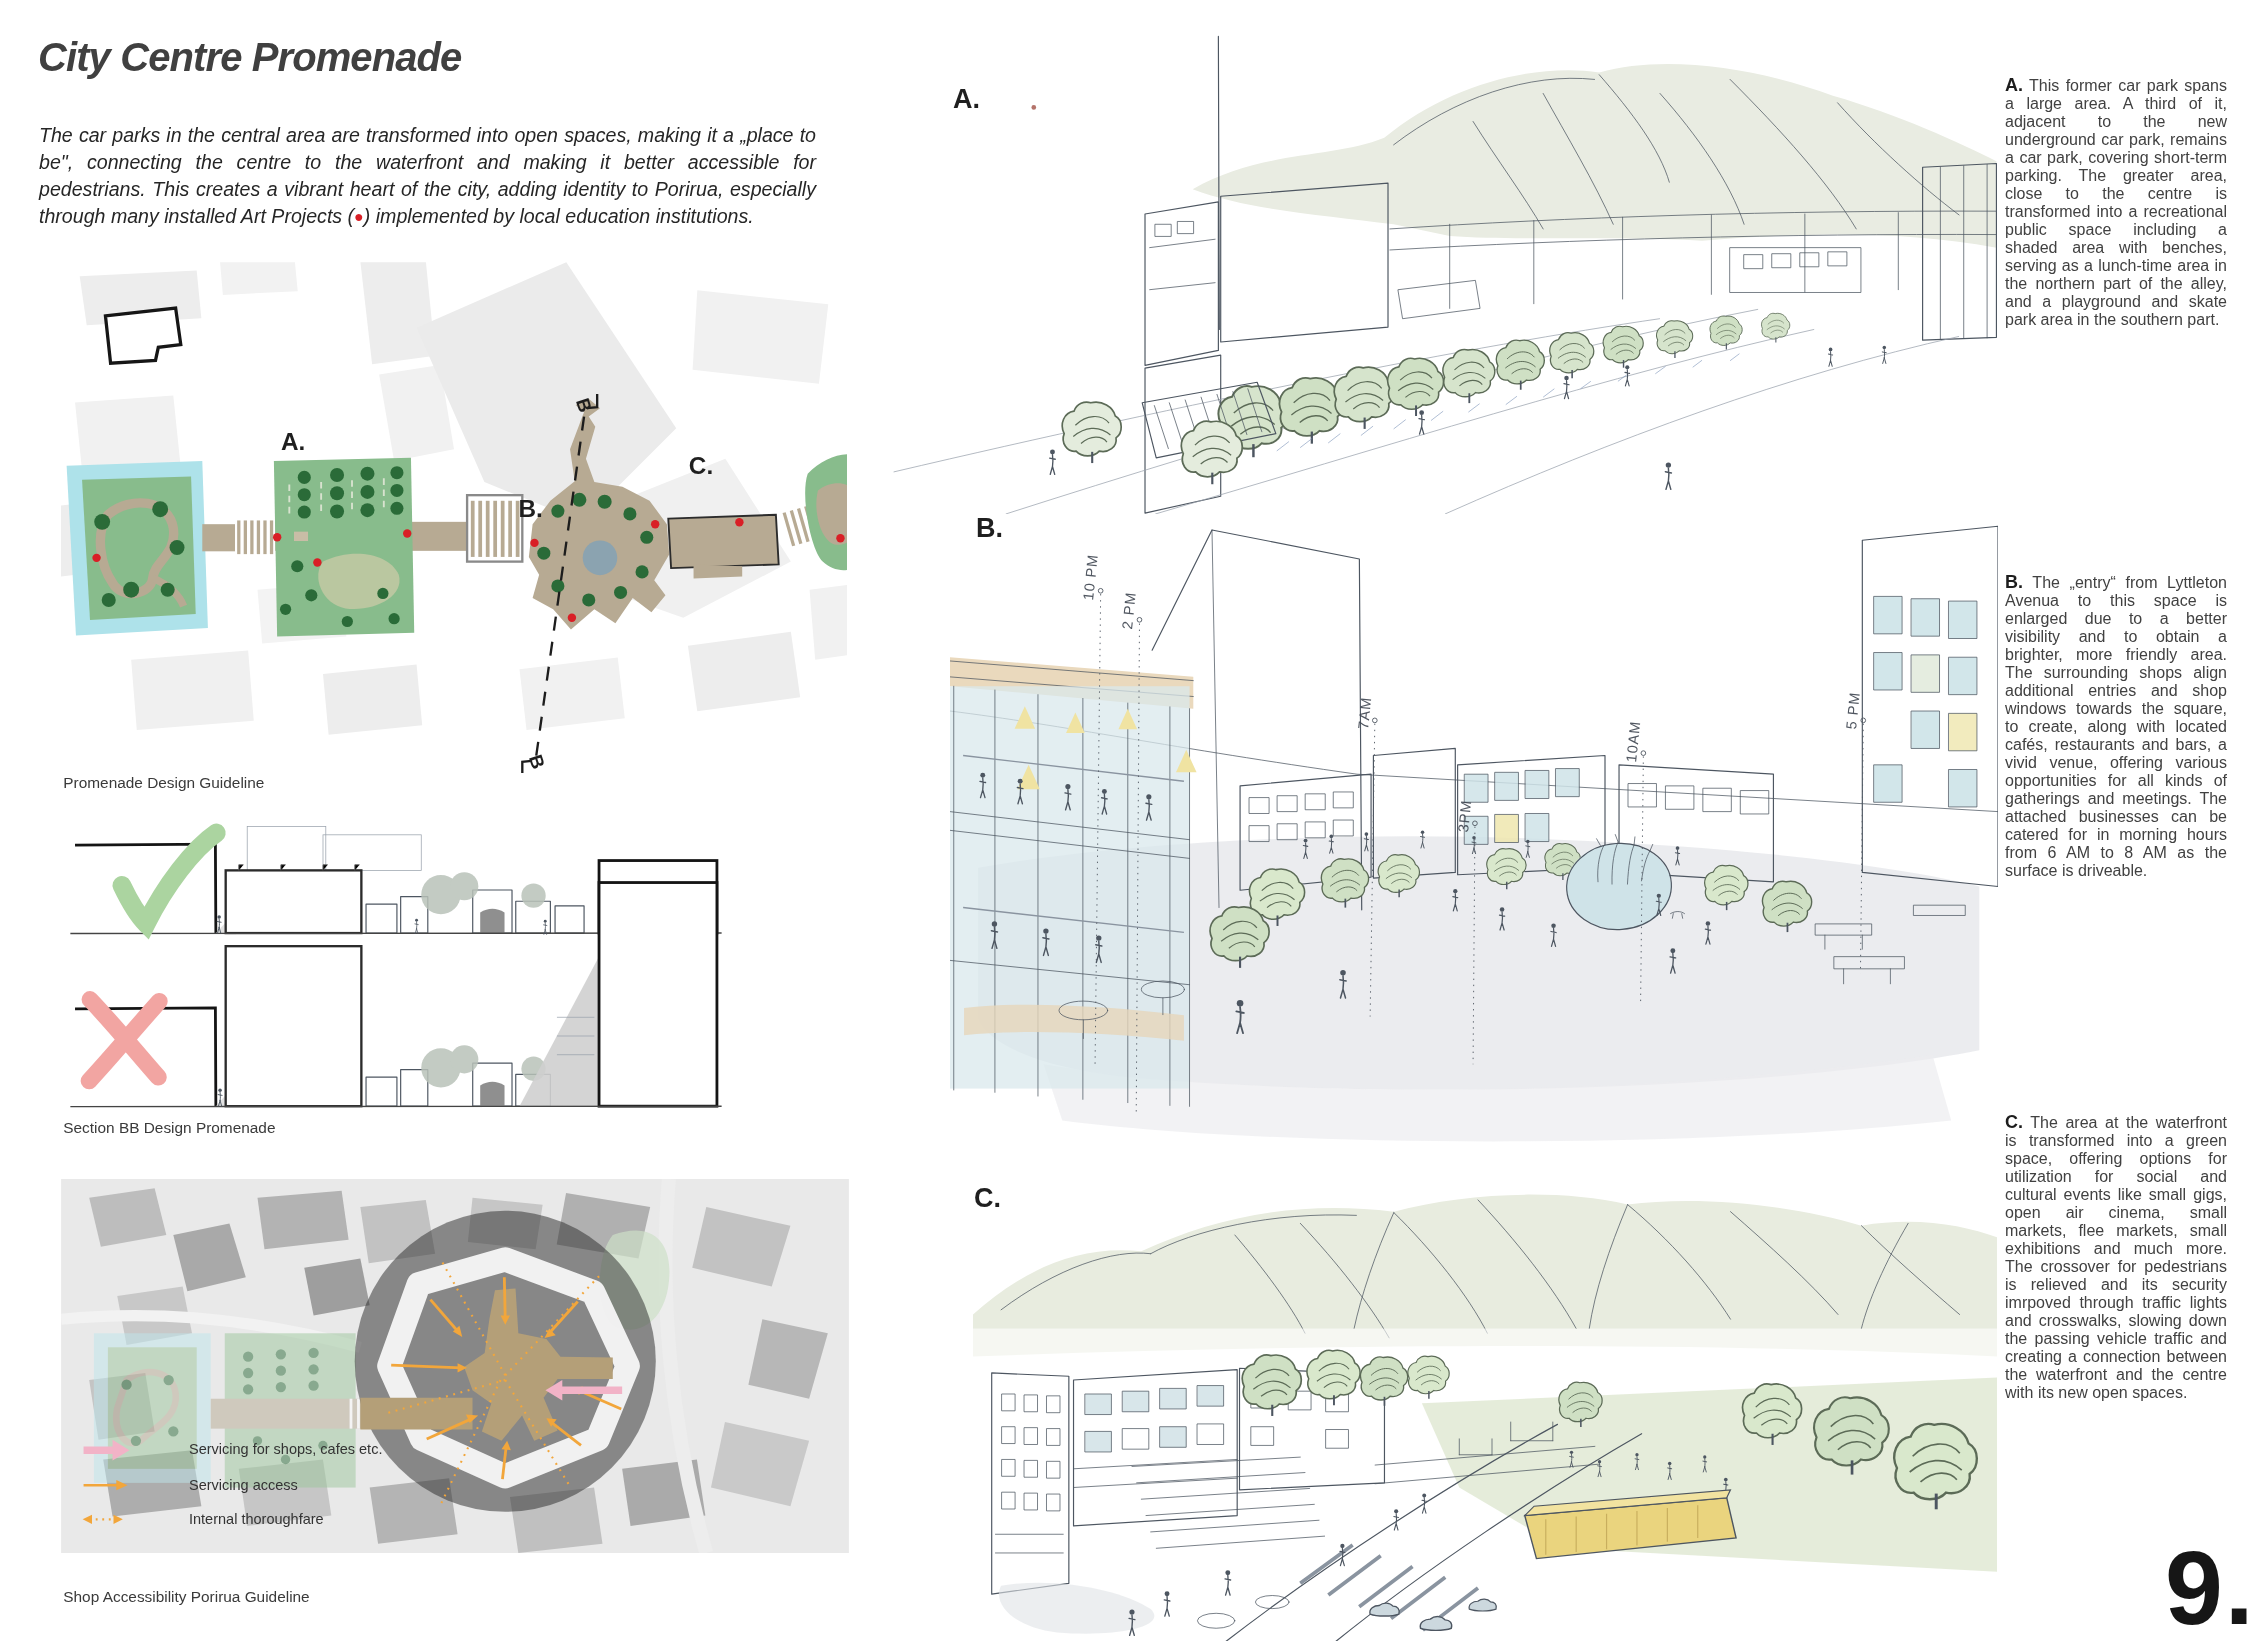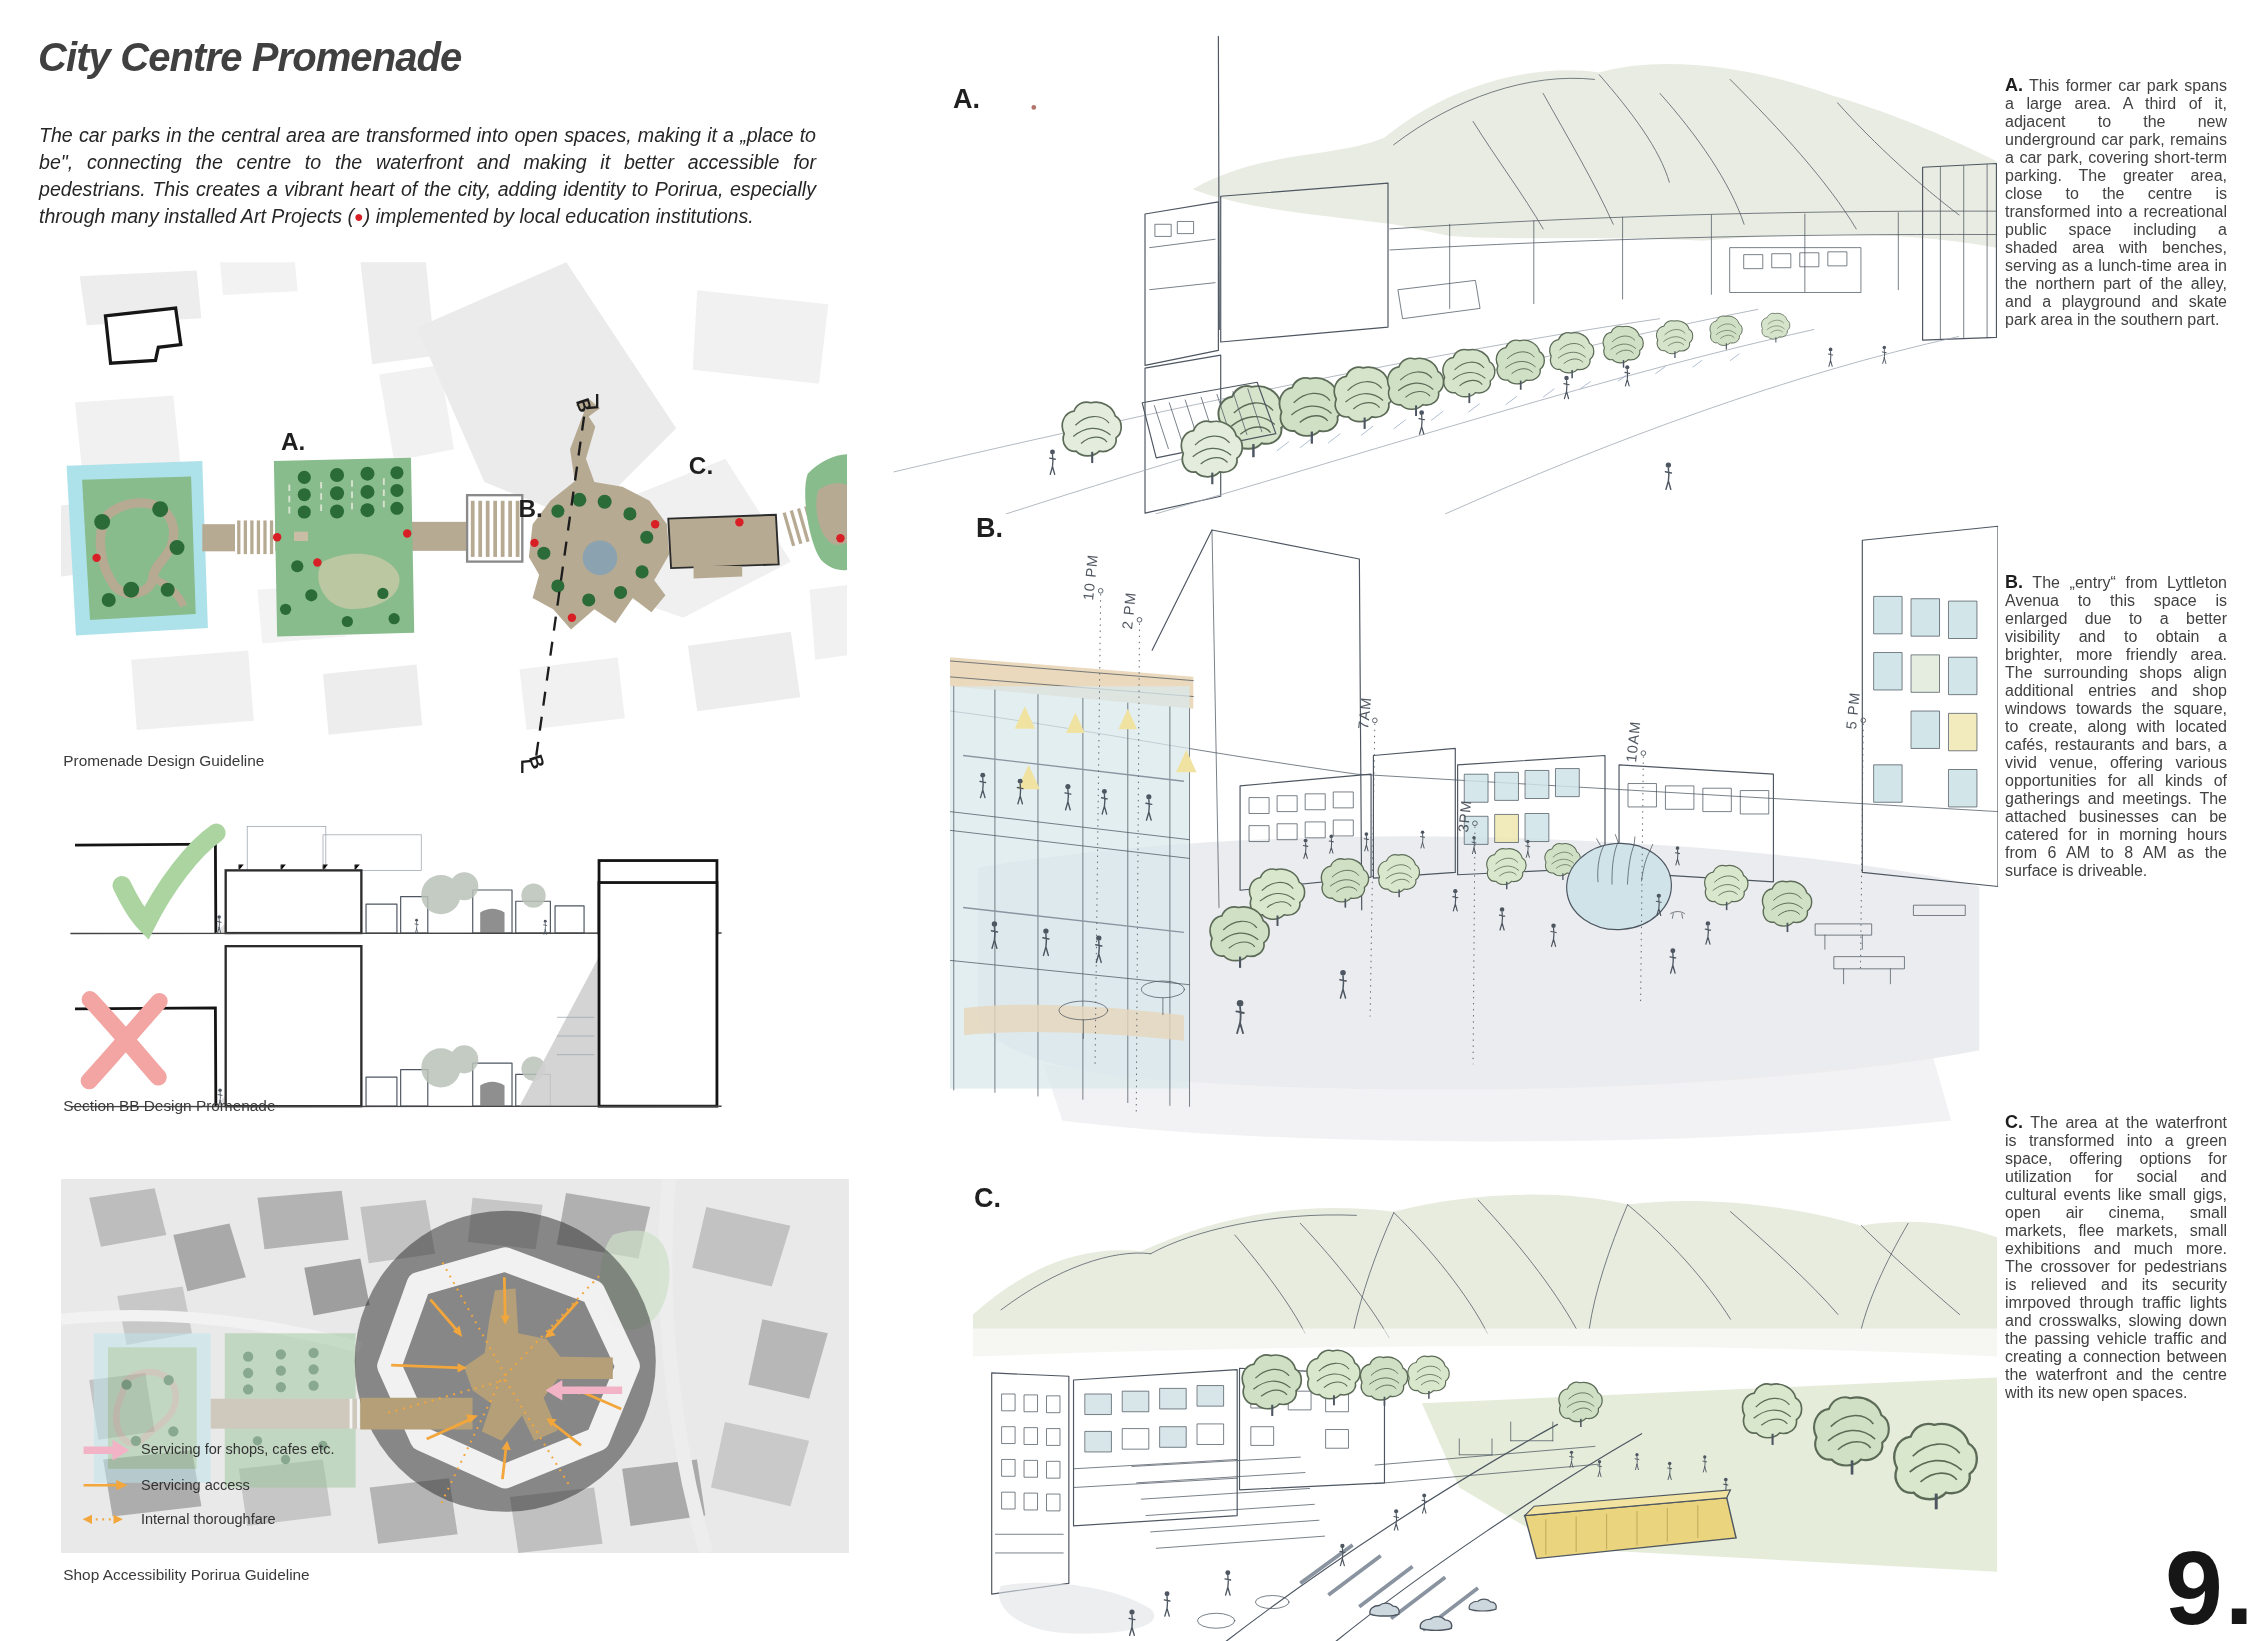--- a/index.html
+++ b/index.html
@@ -4,27 +4,27 @@
 <style>
   html,body{margin:0;padding:0;background:#fff;width:2261px;height:1642px;
     font-family:"Liberation Sans",sans-serif;overflow:hidden;position:relative;}
   .abs{position:absolute;}
   
   .title{left:38px;top:8.4px;font-size:40px;font-style:italic;font-weight:600;
     color:#404040;letter-spacing:-0.9px;}
   .intro{left:39px;top:102px;width:777px;font-size:19.6px;font-style:italic;font-weight:400;
     color:#262626;line-height:27px;text-align:justify;}
   .intro .artdot{color:#d91f26;font-size:16px;line-height:0;vertical-align:0.9px;}
-  .caption{font-size:15.4px;color:#3a3a3a;font-weight:500;}
+  .caption{font-size:15.4px;color:#3a3a3a;font-weight:500;margin-top:22px;}
   .ann{width:222px;font-size:16px;line-height:18px;color:#414141;text-align:justify;}
   .ann b{font-size:18px;color:#1d1d1d;}
   .biglabel{font-size:27px;font-weight:700;color:#1f1f1f;}
   .pagenum{left:2165px;top:1529px;font-size:104px;font-weight:600;color:#161616;letter-spacing:1.9px;}
   .legendrow{display:flex;align-items:center;gap:17px;}
-  .legendrow span{font-size:14.5px;color:#333;}
+  .legendrow span{font-size:14.5px;color:#333;margin-left:48px;}
   .timelabel{position:absolute;font-size:14.5px;color:#3e4550;transform:rotate(-84deg);
     transform-origin:left bottom;white-space:nowrap;letter-spacing:0.9px;opacity:.9;}
   
   .ink{stroke:#4d5661;fill:none;stroke-width:2.5;stroke-linecap:round;stroke-linejoin:round;}
   .ink-th{stroke:#4d5661;fill:none;stroke-width:1.6;stroke-linecap:round;}
   .ink-lt{stroke:#9aa3ad;fill:none;stroke-width:1.6;}
   .wash{fill:#e4e5e9;opacity:.75;}
   figure{margin:0;}
 </style>
 </head>

